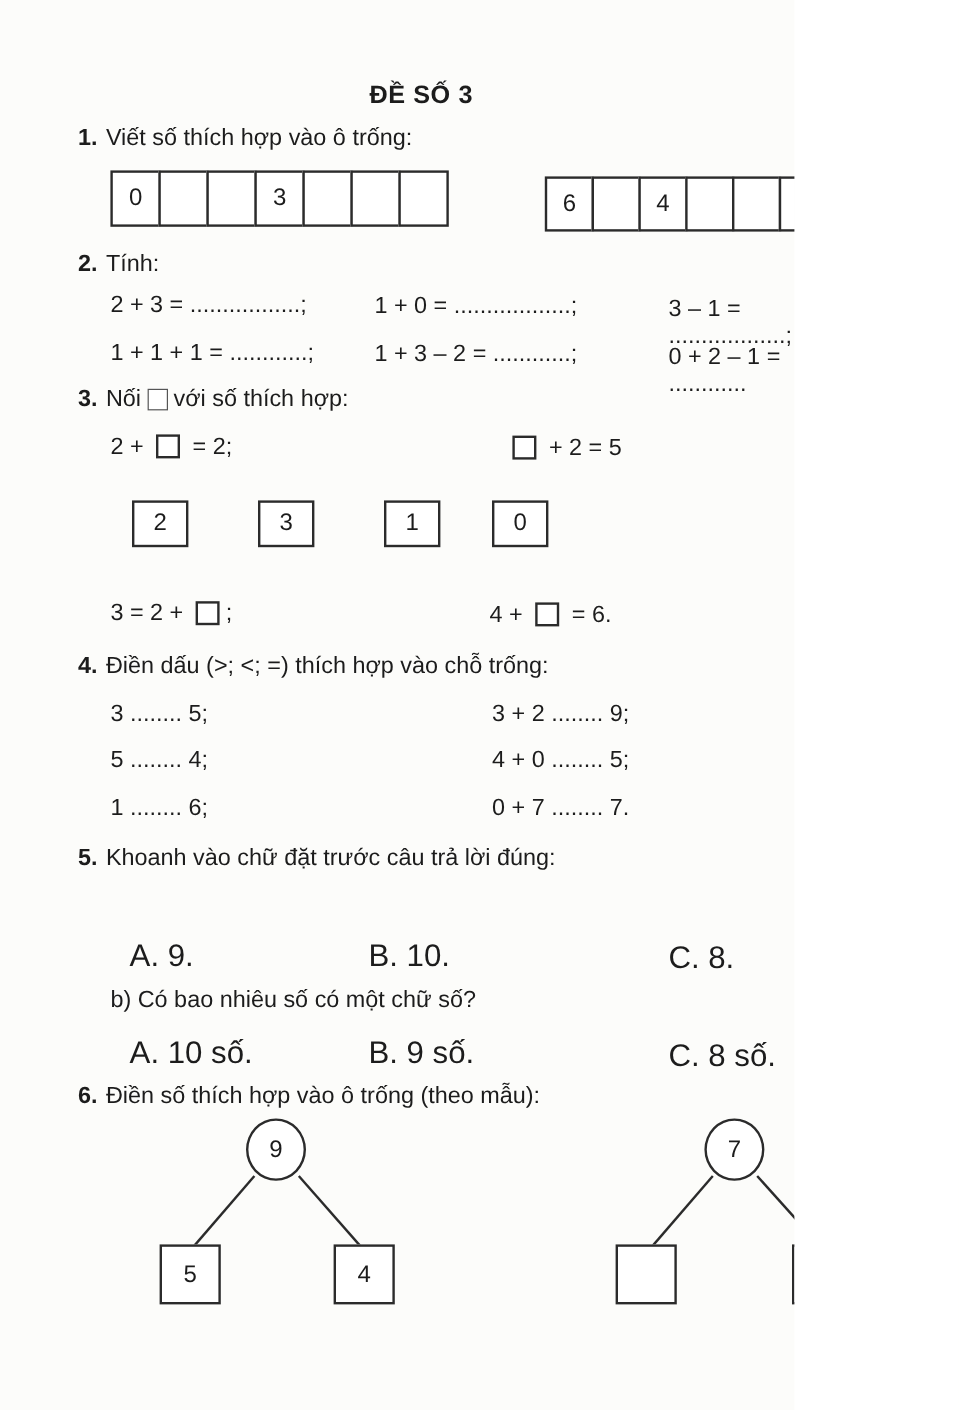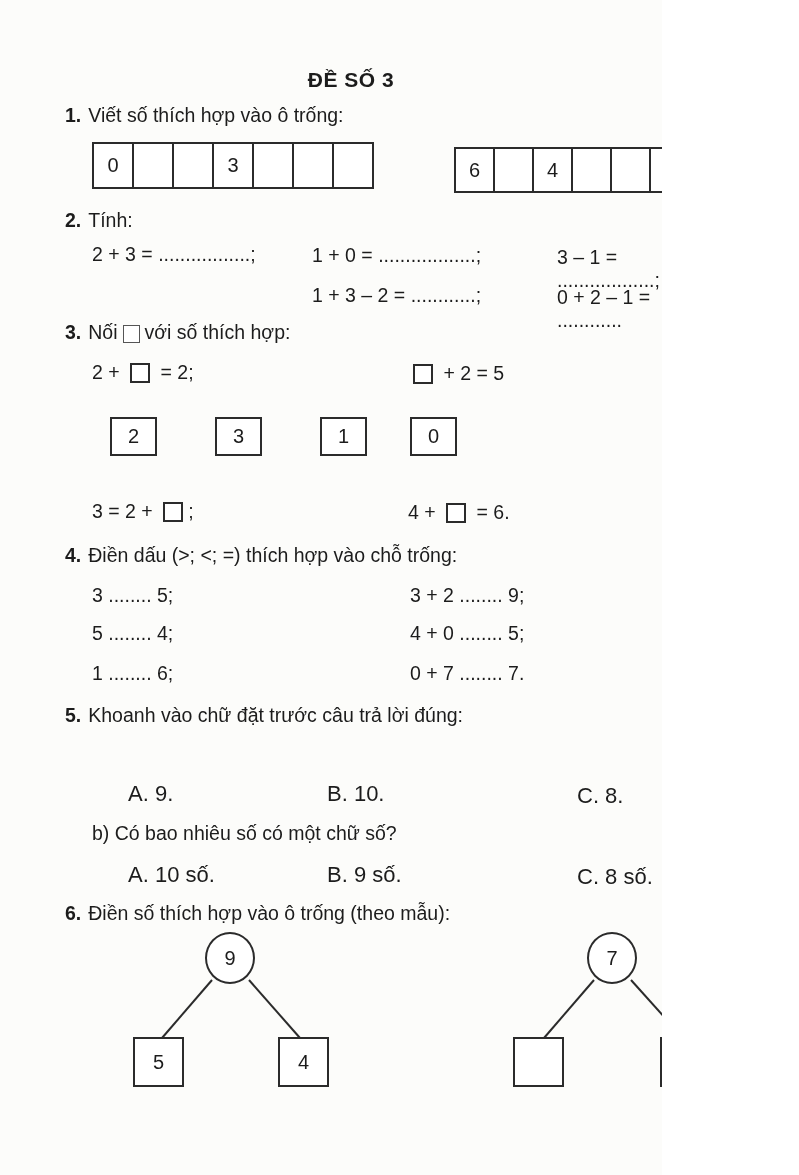--- a/index.html
+++ b/index.html
@@ -6,21 +6,21 @@
   .page{
     position:relative;width:662px;height:1175px;
     background:#fcfcfa;overflow:hidden;
     font-family:"Liberation Sans",sans-serif;color:#1c1c1c;
   }
   .abs{position:absolute;}
   .title{font-weight:bold;font-size:21px;letter-spacing:.5px;text-align:center;}
   .qh{font-size:19.5px;}
   .qh .qnum{font-weight:bold;margin-right:7px;}
   .eq{font-size:19.5px;}
-  .opt{font-size:22px;margin-left:20px;}
+  .opt{font-size:26px;}
   .sq{
     display:inline-block;width:20px;height:20px;border:2px solid #2b2b2b;
     vertical-align:-4px;margin:0 5px;background:#fff;box-sizing:border-box;
   }
   .sq.small{width:17px;height:18px;border-width:1.5px;border-color:#555;}
   .strip{display:flex;}
   .cell{
     width:42px;height:47px;border:2px solid #2b2b2b;box-sizing:border-box;
     display:flex;align-items:center;justify-content:center;
     font-size:20px;background:#fff;
@@ -75,31 +75,32 @@
     <div class="cell">1</div>
     <div class="cell"></div>
   </div>
 
   <div class="abs qh" style="left:65px;top:209px;">
     <span class="qnum">2.</span><span>Tính:</span>
   </div>
   <div class="abs eq" style="left:92px;top:243px;">2 + 3 = .................;</div>
   <div class="abs eq" style="left:312px;top:244px;">1 + 0 = ..................;</div>
   <div class="abs eq" style="left:557px;top:246px;">3 – 1 = ..................;</div>
+  <div class="abs eq" style="left:92px;top:283px;">1 + 1 + 1 = ............;</div>
   <div class="abs eq" style="left:312px;top:284px;">1 + 3 – 2 = ............;</div>
   <div class="abs eq" style="left:557px;top:286px;">0 + 2 – 1 = ............</div>
 
   <div class="abs qh" style="left:65px;top:321px;">
     <span class="qnum">3.</span><span>Nối</span><span class="sq small"></span><span>với số thích hợp:</span>
   </div>
 
   <div class="abs eq" style="left:92px;top:361px;">
     <span>2 + </span><span class="sq"></span><span> = 2;</span>
   </div>
-  <div class="abs eq" style="left:408px;top:362px;">
+  <div class="abs eq" style="left:422px;top:362px;">
     <span></span><span class="sq"></span><span> + 2 = 5</span>
   </div>
 
   <div class="numbox" style="left:110px;top:417px;">2</div>
   <div class="numbox" style="left:215px;top:417px;">3</div>
   <div class="numbox" style="left:320px;top:417px;">1</div>
   <div class="numbox" style="left:410px;top:417px;">0</div>
 
   <div class="abs eq" style="left:92px;top:500px;">
     <span>3 = 2 + </span><span class="sq"></span><span>;</span>

